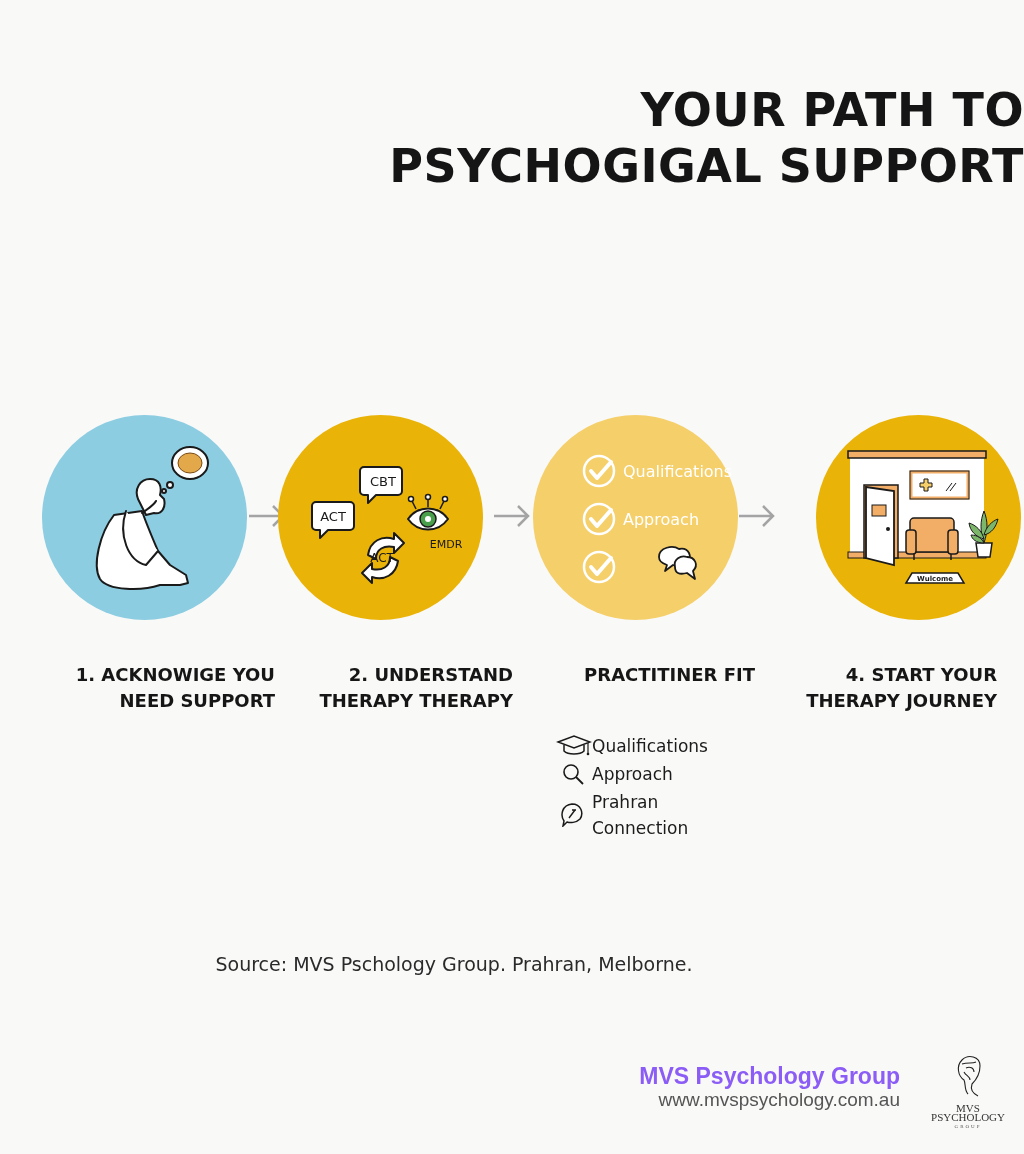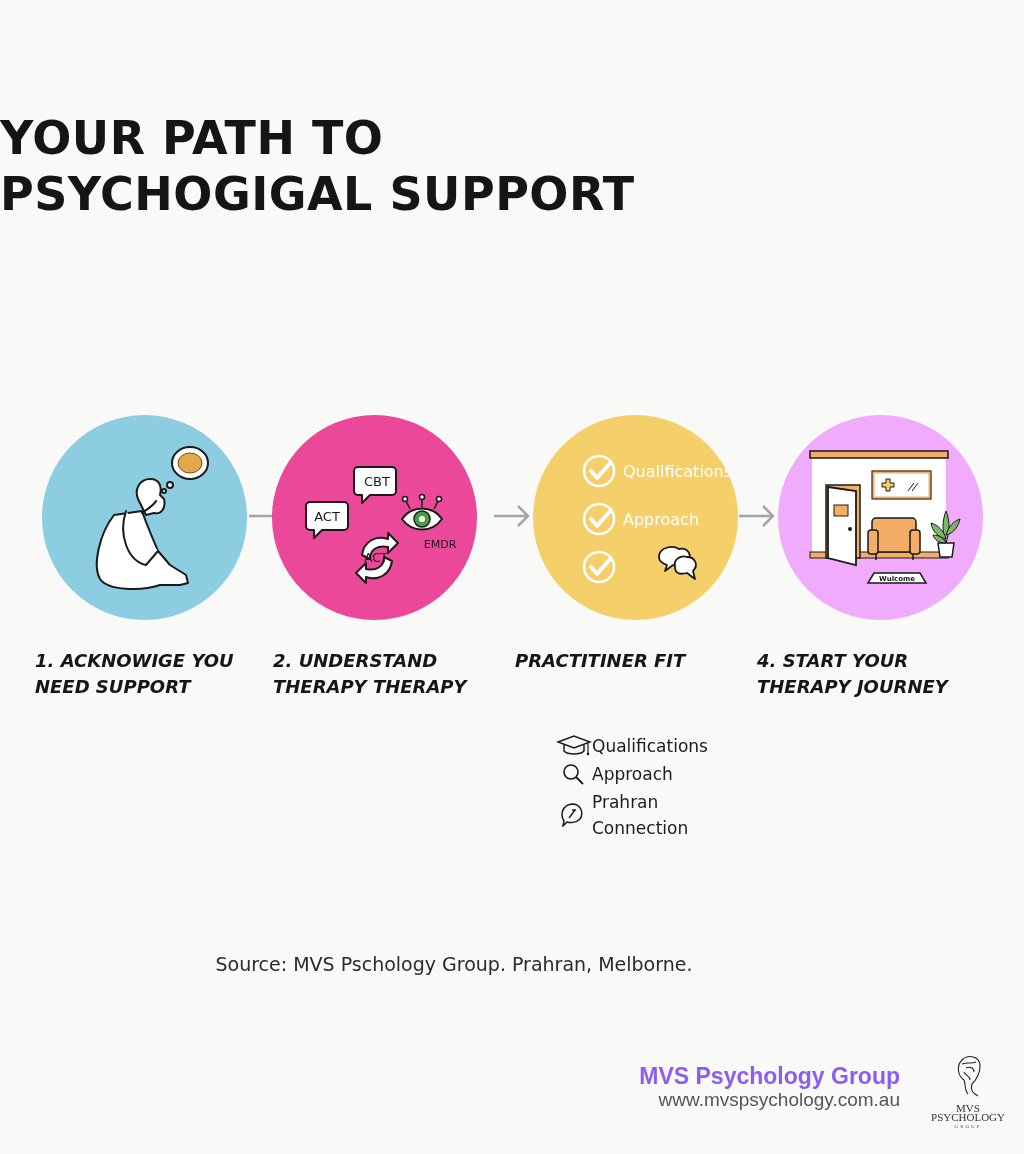--- a/index.html
+++ b/index.html
@@ -2,37 +2,37 @@
 <html><head>
   <meta charset="utf-8">
   <style>
     html, body { margin: 0; padding: 0; }
     body {
       width: 1024px; height: 1154px; background: #f9f9f8;
       font-family: "Liberation Sans", sans-serif; position: relative; overflow: hidden;
       color: #161616;
     }
     .title {
-      position: absolute; left: 0; top: 82px; width: 1024px; text-align: left;
+      position: absolute; left: 0; top: 82px; width: 1024px; text-align: right;
       font-family: "DejaVu Sans", sans-serif; font-weight: bold; font-size: 46px; line-height: 56px;
-      letter-spacing: 0.5px; color: #151515; margin-top: 28px;
+      letter-spacing: 0.5px; color: #151515;
     }
     .title div { white-space: nowrap; }
     .circle {
       position: absolute; top: 415px; width: 205px; height: 205px; border-radius: 50%;
     }
     .c1 { left: 42px; background: #8ccde2; }
-    .c2 { left: 272px; background: #ec4899; }
+    .c2 { left: 278px; background: #eab308; }
     .c3 { left: 533px; background: #f5cf6a; }
-    .c4 { left: 778px; background: #f0abfc; }
+    .c4 { left: 816px; background: #eab308; }
     .circle svg { position: absolute; left: 0; top: 0; width: 205px; height: 205px; }
     .arrow { position: absolute; top: 503px; width: 40px; height: 26px; }
     .step-label {
-      position: absolute; top: 648px; width: 240px; text-align: left;
-      font-family: "DejaVu Sans", sans-serif; font-weight: bold; font-size: 18px; line-height: 26px; color: #161616; font-style: italic;
+      position: absolute; top: 662px; width: 240px; text-align: right;
+      font-family: "DejaVu Sans", sans-serif; font-weight: bold; font-size: 18px; line-height: 26px; color: #161616;
     }
     .checklist { position: absolute; left: 556px; top: 733px; }
     .ck-item { display: flex; align-items: flex-start; margin-bottom: 2px; }
     .ck-icon { width: 36px; height: 26px; flex: none; }
     .ck-text { font-size: 17px; line-height: 26px; color: #1c1c1c; font-family: "DejaVu Sans", sans-serif; }
     .source {
       position: absolute; left: 0; top: 953px; width: 908px; text-align: center;
       font-size: 19px; color: #2a2a2a; font-family: "DejaVu Sans", sans-serif;
     }
     .footer-name {

